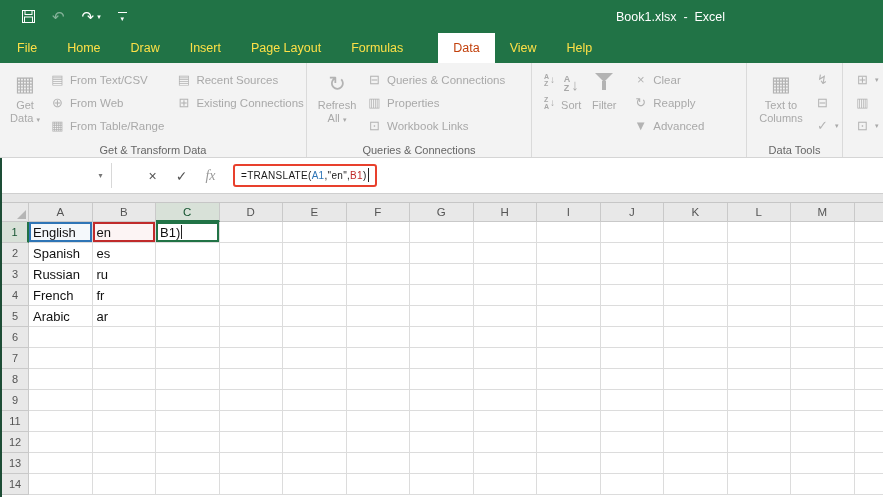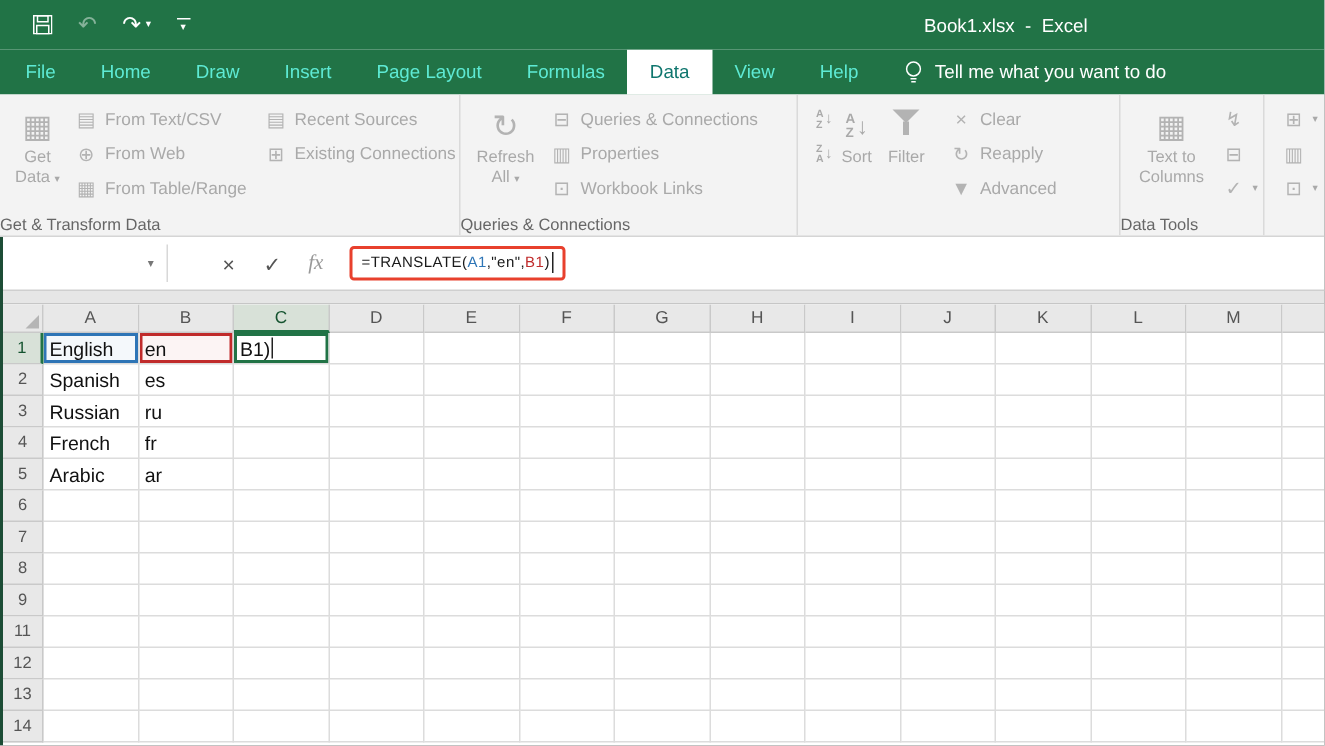--- a/index.html
+++ b/index.html
@@ -14,27 +14,27 @@
   .qat { display:flex; align-items:center; gap:17px; padding-left:22px; }
   .qbtn { display:flex; align-items:center; color:#fff; font-size:15px; line-height:1; }
   .qbtn.disabled { opacity:.45; }
   .mini-caret { font-size:7px; line-height:1; }
   .redo-caret { margin-left:3px; }
   .qat-more { display:flex; flex-direction:column; align-items:center; }
   .qat-more .bar { width:9px; border-top:1px solid #fff; margin-bottom:2px; }
   .win-title { position:absolute; left:616px; top:0; height:33px; display:flex; align-items:center; font-size:12.5px; white-space:pre; }
   
   .tabbar { height:30px; background:#217346; display:flex; align-items:stretch; padding-left:2px; }
-  .tab { display:flex; align-items:center; padding:0 15px; color:#5eead4; font-size:12.5px; white-space:nowrap; }
-  .tab.active { background:#fff; color:#0f766e; }
+  .tab { display:flex; align-items:center; padding:0 15px; color:#fde047; font-size:12.5px; white-space:nowrap; }
+  .tab.active { background:#fff; color:#c2410c;margin-left:20px; }
   .tellme { display:flex; align-items:center; gap:8px; color:#fff; font-size:12.5px; margin-left:16px; white-space:nowrap; }
   
   .ribbon { height:95px; background:#f3f3f3; border-bottom:1px solid #d5d5d5; display:flex; overflow:hidden; }
   .rgroup { position:relative; border-right:1px solid #dadada; display:flex; align-items:flex-start; padding:3px 2px 16px 6px; flex-shrink:0; }
-  .rgroup-label { position:absolute; bottom:1px; left:0; right:0; font-size:11px; color:#666; white-space:nowrap; }
+  .rgroup-label { position:absolute; bottom:1px; left:0; right:0; text-align:center; font-size:11px; color:#666; white-space:nowrap; }
   .rlarge { display:flex; flex-direction:column; align-items:center; padding-top:3px; color:#a9a9a9; flex-shrink:0; }
   .rl-icon { height:30px; display:flex; align-items:center; justify-content:center; font-size:21px; color:#b3b3b3; }
   .rl-label { font-size:11px; line-height:13px; text-align:center; color:#a9a9a9; }
   .w36 { width:38px; } .w46 { width:48px; } .w54 { width:56px; }
   .rsmallcol { display:flex; flex-direction:column; padding-top:2px; flex-shrink:0; }
   .rsmall { height:23px; display:flex; align-items:center; gap:5px; padding:0 6px; font-size:11.5px; color:#a9a9a9; white-space:nowrap; }
   .rs-icon { font-size:13px; color:#b3b3b3; width:15px; text-align:center; flex-shrink:0; }
   .azstack { display:flex; align-items:center; gap:1px; }
   .azletters { display:flex; flex-direction:column; font-size:7px; line-height:7px; font-weight:bold; color:#a9a9a9; }
   .azletters.big { font-size:9px; line-height:9px; }
@@ -106,28 +106,20 @@
   <div class="tabbar">
     <div class="tab">File</div>
     <div class="tab">Home</div>
     <div class="tab">Draw</div>
     <div class="tab">Insert</div>
     <div class="tab">Page Layout</div>
     <div class="tab">Formulas</div>
     <div class="tab active">Data</div>
     <div class="tab">View</div>
     <div class="tab">Help</div>
-    <div class="tellme">
-      <svg width="12" height="16" viewBox="0 0 12 16">
-        <circle cx="6" cy="6" r="4.6" fill="none" stroke="#fff"></circle>
-        <line x1="4" y1="12.5" x2="8" y2="12.5" stroke="#fff"></line>
-        <line x1="4.5" y1="14.5" x2="7.5" y2="14.5" stroke="#fff"></line>
-      </svg>
-      <span>Tell me what you want to do</span>
-    </div>
   </div>
 
   <div class="ribbon">
 
     <div class="rgroup" style="width:307px">
       <div class="rlarge">
         <div class="rl-icon">▦</div>
         <div class="rl-label w36">
           <span>Get Data</span>
           <span class="mini-caret">▾</span>

